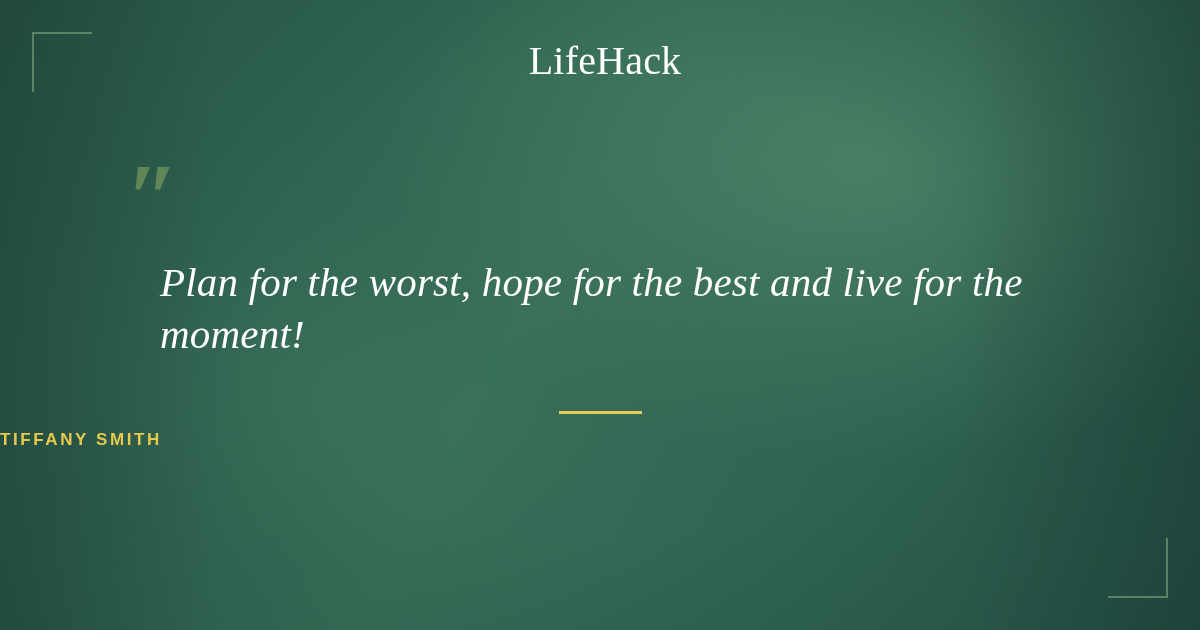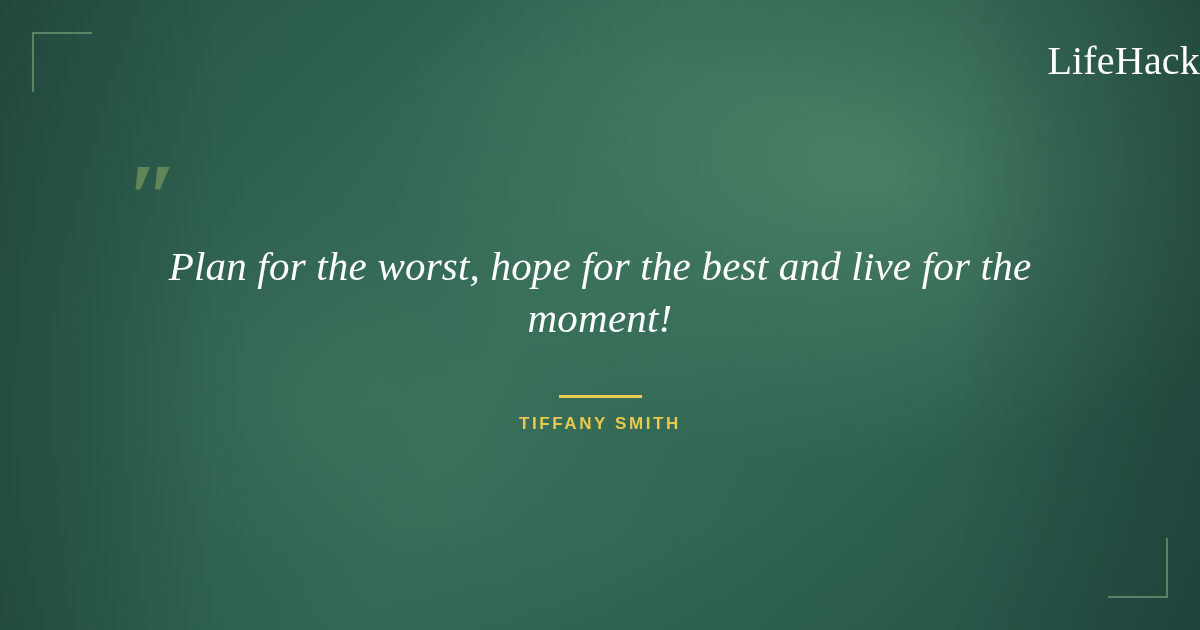--- a/index.html
+++ b/index.html
@@ -76,21 +76,21 @@
   }
   .corner-br { bottom:32px; right:32px;
     border-bottom:2px solid rgba(150,185,140,0.50);
     border-right:2px solid rgba(150,185,140,0.50);
   }
 
   
   .logo {
     position:absolute;
     top:38px; left:10px; right:0;
-    text-align:right;
+    text-align:center;
     font-family:"Liberation Serif", serif;
     font-size:40px;
     line-height:46px;
     font-weight:400;
     color:#ffffff;
     letter-spacing:0.2px;
   }
 
   
   .quote-glyph {
@@ -103,22 +103,21 @@
     font-weight:700;
     font-style:italic;
     color:rgba(176,196,110,0.42);
     user-select:none;
   }
 
   
   .content {
     position:absolute;
     left:0; right:0;
-    top:240px;
-    text-align:center;
+    top:256px;
   }
   .quote-text {
     font-family:"Liberation Serif", serif;
     font-style:italic;
     font-weight:400;
     font-size:41px;
     line-height:52px;
     color:#ffffff;
     max-width:880px;
     margin:0 auto;

